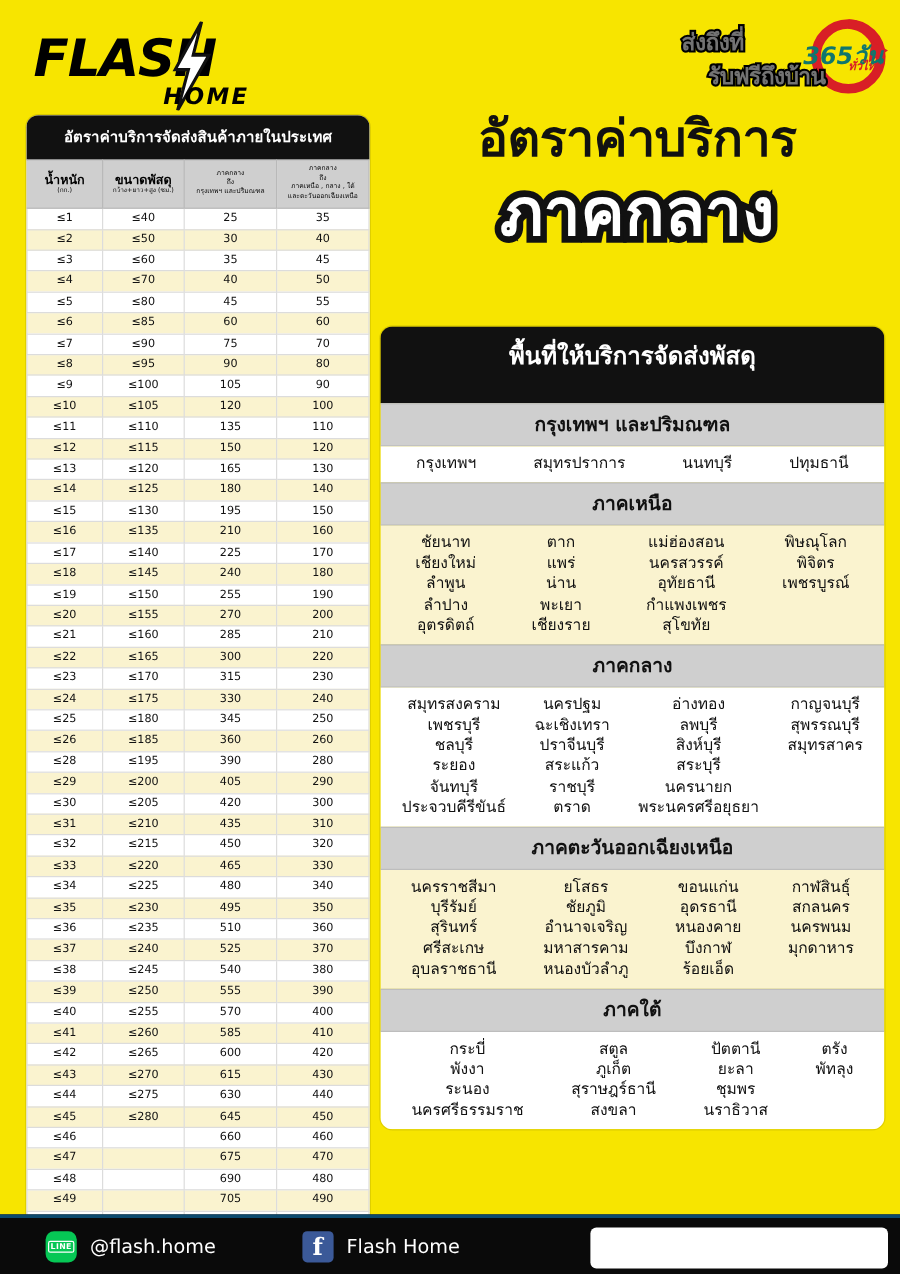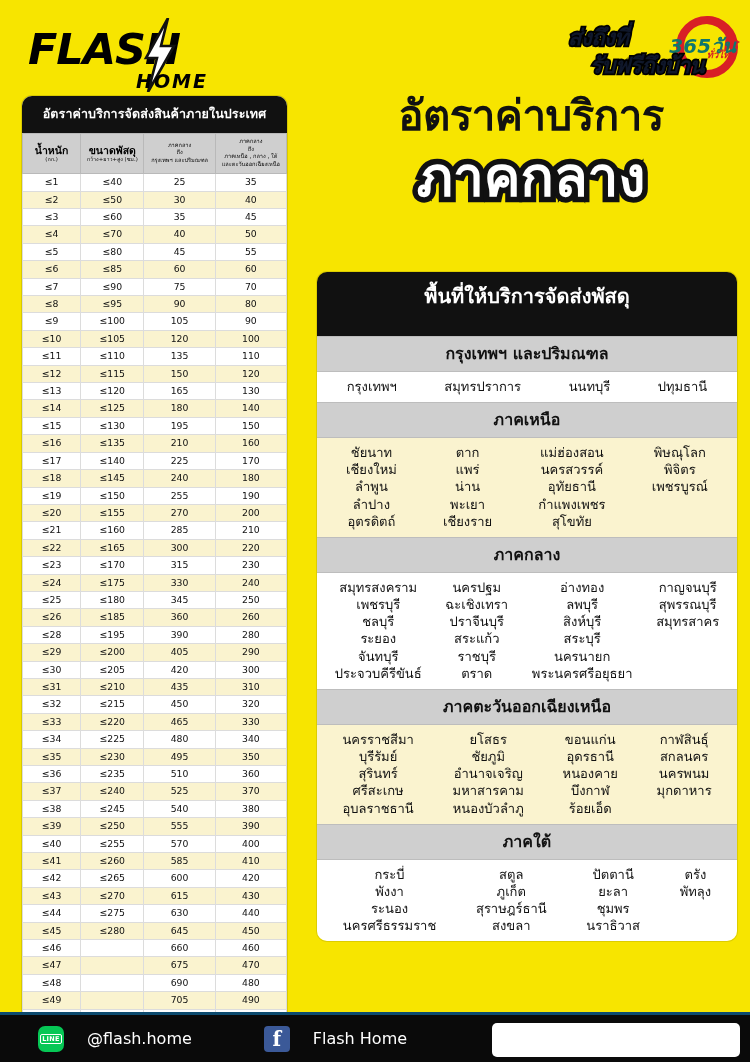--- a/index.html
+++ b/index.html
@@ -16,21 +16,21 @@
   .logo-wrap { position:absolute; left:28px; top:26px; width:200px; height:62px; }
   .logo-flash { font-family:"DejaVu Sans","Liberation Sans",sans-serif;
     font-size:43px; font-weight:bold; font-style:italic; letter-spacing:-1px;
     color:#000; line-height:1; position:absolute; left:0; top:2px; }
   .logo-bolt { position:absolute; left:110px; top:-8px; width:40px; height:74px; }
   .logo-home { position:absolute; left:108px; top:44px;
     font-size:19px; font-weight:bold; font-style:italic; letter-spacing:2px; color:#000; }
 
   
   .rate-card {
-    position:absolute; left:22px; top:96px; width:265px;
+    position:absolute; left:22px; top:96px; width:286px;
     border-radius:10px; overflow:hidden; background:#fff;
     box-shadow:0 0 0 1px rgba(0,0,0,.12);
   }
   .rate-title {
     background:#111; color:#fff; text-align:center;
     font-size:12.5px; font-weight:bold; padding:8px 4px 9px;
     letter-spacing:.1px;
   }
   table.rate { width:100%; border-collapse:collapse; table-layout:fixed; }
   table.rate col.c1 { width:22%; }
@@ -49,22 +49,22 @@
     font-size:9.3px; color:#111; height:16.4px; padding:0; line-height:16.4px;
   }
   table.rate tr:nth-child(odd) td { background:#ffffff; }
   table.rate tr:nth-child(even) td { background:#faf3cf; }
 
   
   .right-col { position:absolute; left:312px; top:0; width:438px; height:1012px; }
 
   .badge365 { position:absolute; right:8px; top:14px; width:180px; height:72px; }
   .badge-line1, .badge-line2 {
-    position:absolute; font-size:22px; font-weight:bold; font-style:italic;
-    color:#0f172a; letter-spacing:-.5px; white-space:nowrap;
+    position:absolute; font-size:19px; font-weight:bold; 
+    color:#737373; letter-spacing:-.5px; white-space:nowrap;
     -webkit-text-stroke:3.5px #000; paint-order:stroke fill;
   }
   .badge-line1 { left:6px; top:6px; }
   .badge-line2 { left:28px; top:34px; }
   .badge-clock { position:absolute; right:2px; top:0px; width:66px; height:66px; }
   .clock-num { position:absolute; right:6px; top:16px; font-size:20px; font-weight:bold;
      color:#0f766e; font-style:italic; white-space:nowrap; }
   .clock-sm { position:absolute; right:7px; top:33px; font-size:9.5px; font-weight:bold;
      color:#d81f26; font-style:italic; white-space:nowrap; }
 
@@ -101,21 +101,21 @@
 
   
   .footer {
     position:absolute; left:0; bottom:0; width:750px; height:50px;
     background:#0a0a0a; border-top:3px solid #0c4a6e;
     display:flex; align-items:center;
   }
   .f-item { display:flex; align-items:center; gap:11px; }
   .f-item.line-item { margin-left:38px; }
   .f-item.fb-item { margin-left:72px; }
-  .f-label { color:#fff; font-size:16px;margin-left:12px; }
+  .f-label { color:#fff; font-size:16px; }
   .ic-line { width:26px; height:26px; border-radius:7px; background:#06c755;
     display:flex; align-items:center; justify-content:center; }
   .ic-line span { color:#fff; font-size:6.5px; font-weight:bold; letter-spacing:.3px;
     border:1px solid #fff; border-radius:2px; padding:0 1px; }
   .ic-fb { width:26px; height:26px; border-radius:4px; background:#3b5998;
     display:flex; align-items:center; justify-content:center;
     color:#fff; font-size:20px; font-weight:bold; font-family:"DejaVu Serif",serif; }
   .f-box { position:absolute; right:10px; top:8px; width:248px; height:34px;
     background:#fff; border-radius:5px; }
 </style>

